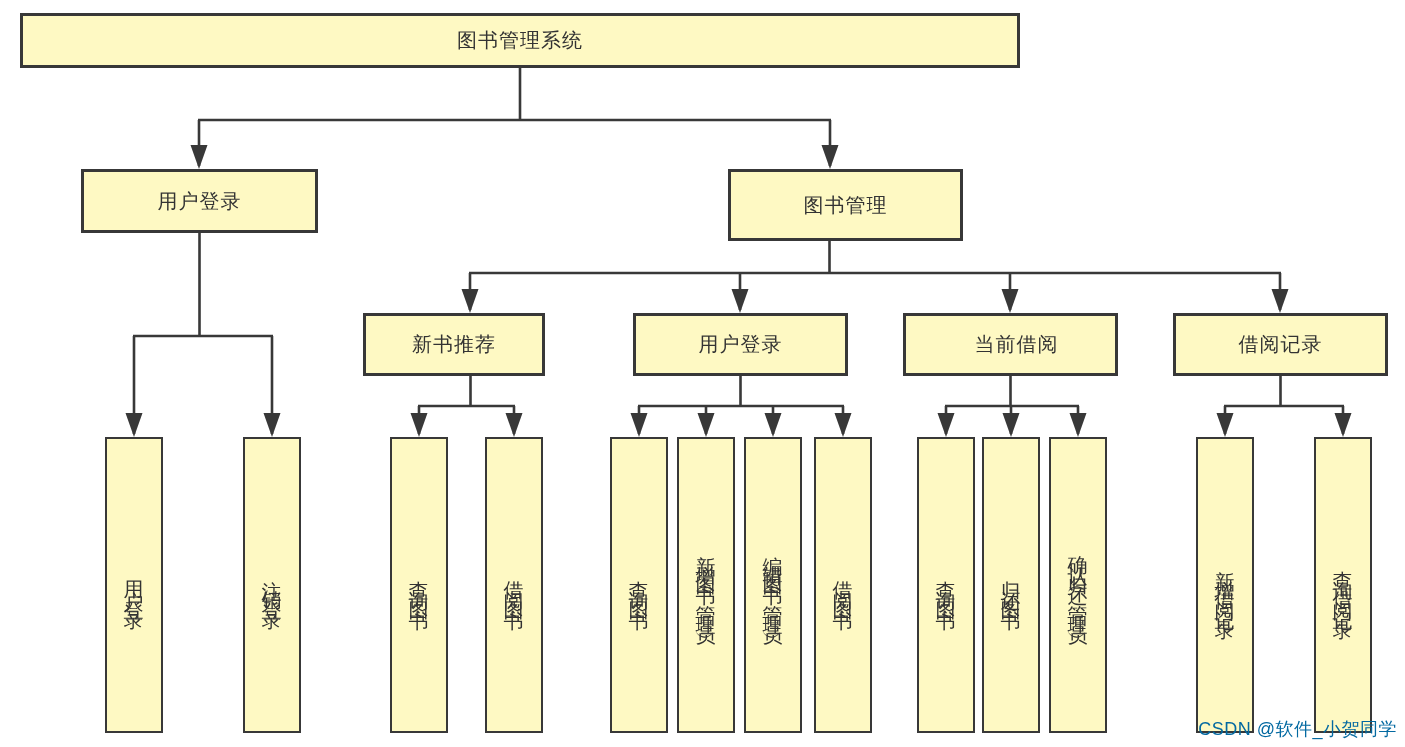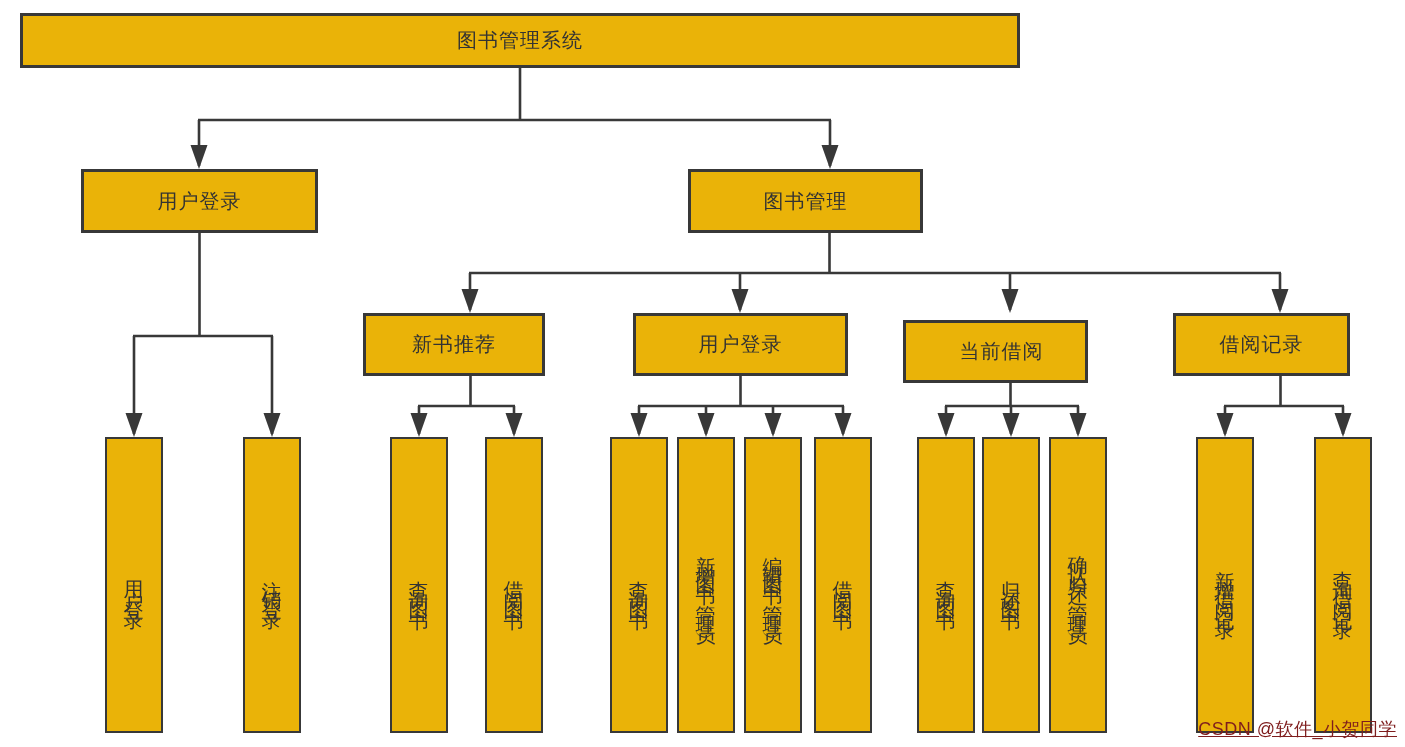--- a/index.html
+++ b/index.html
@@ -17,21 +17,21 @@
   }
   #connectors {
     position: absolute;
     left: 0;
     top: 0;
     z-index: 0;
   }
   .node {
     position: absolute;
     box-sizing: border-box;
-    background: #eab308;
+    background: #fef9c3;
     border: 3px solid #383838;
     display: flex;
     align-items: center;
     justify-content: center;
     z-index: 1;
   }
   .hbox span {
     font-size: 20px;
     letter-spacing: 1px;
     color: #333333;
@@ -48,24 +48,23 @@
     color: #333333;
     line-height: 1;
     white-space: nowrap;
   }
   .watermark {
     position: absolute;
     right: 8px;
     bottom: 6px;
     font-size: 18px;
     letter-spacing: 0.5px;
-    color: #7f1d1d;
+    color: #0369a1;
     z-index: 2;
     white-space: nowrap;
-    text-decoration: underline;
   }
 </style>
 </head>
 <body>
 
 <div id="canvas">
 
   <svg id="connectors" width="1405" height="747" viewBox="0 0 1405 747">
     <g stroke="#383838" stroke-width="2.6" fill="none">
 
@@ -106,34 +105,34 @@
     </g>
   </svg>
 
   <div class="node hbox" style="left:20px; top:13px; width:1000px; height:55px;">
     <span>图书管理系统</span>
   </div>
 
   <div class="node hbox" style="left:81px; top:169px; width:237px; height:64px;">
     <span>用户登录</span>
   </div>
-  <div class="node hbox" style="left:688px; top:169px; width:235px; height:64px;">
+  <div class="node hbox" style="left:728px; top:169px; width:235px; height:72px;">
     <span>图书管理</span>
   </div>
 
   <div class="node hbox" style="left:363px; top:313px; width:182px; height:63px;">
     <span>新书推荐</span>
   </div>
   <div class="node hbox" style="left:633px; top:313px; width:215px; height:63px;">
     <span>用户登录</span>
   </div>
-  <div class="node hbox" style="left:903px; top:320px; width:185px; height:63px;padding-left:12px;">
+  <div class="node hbox" style="left:903px; top:313px; width:215px; height:63px;padding-left:12px;">
     <span>当前借阅</span>
   </div>
-  <div class="node hbox" style="left:1173px; top:313px; width:177px; height:63px;">
+  <div class="node hbox" style="left:1173px; top:313px; width:215px; height:63px;">
     <span>借阅记录</span>
   </div>
 
   <div class="node vbox" style="left:105px; top:437px; width:58px; height:296px;">
     <span>用户登录</span>
   </div>
   <div class="node vbox" style="left:243px; top:437px; width:58px; height:296px;">
     <span>注销登录</span>
   </div>
 

